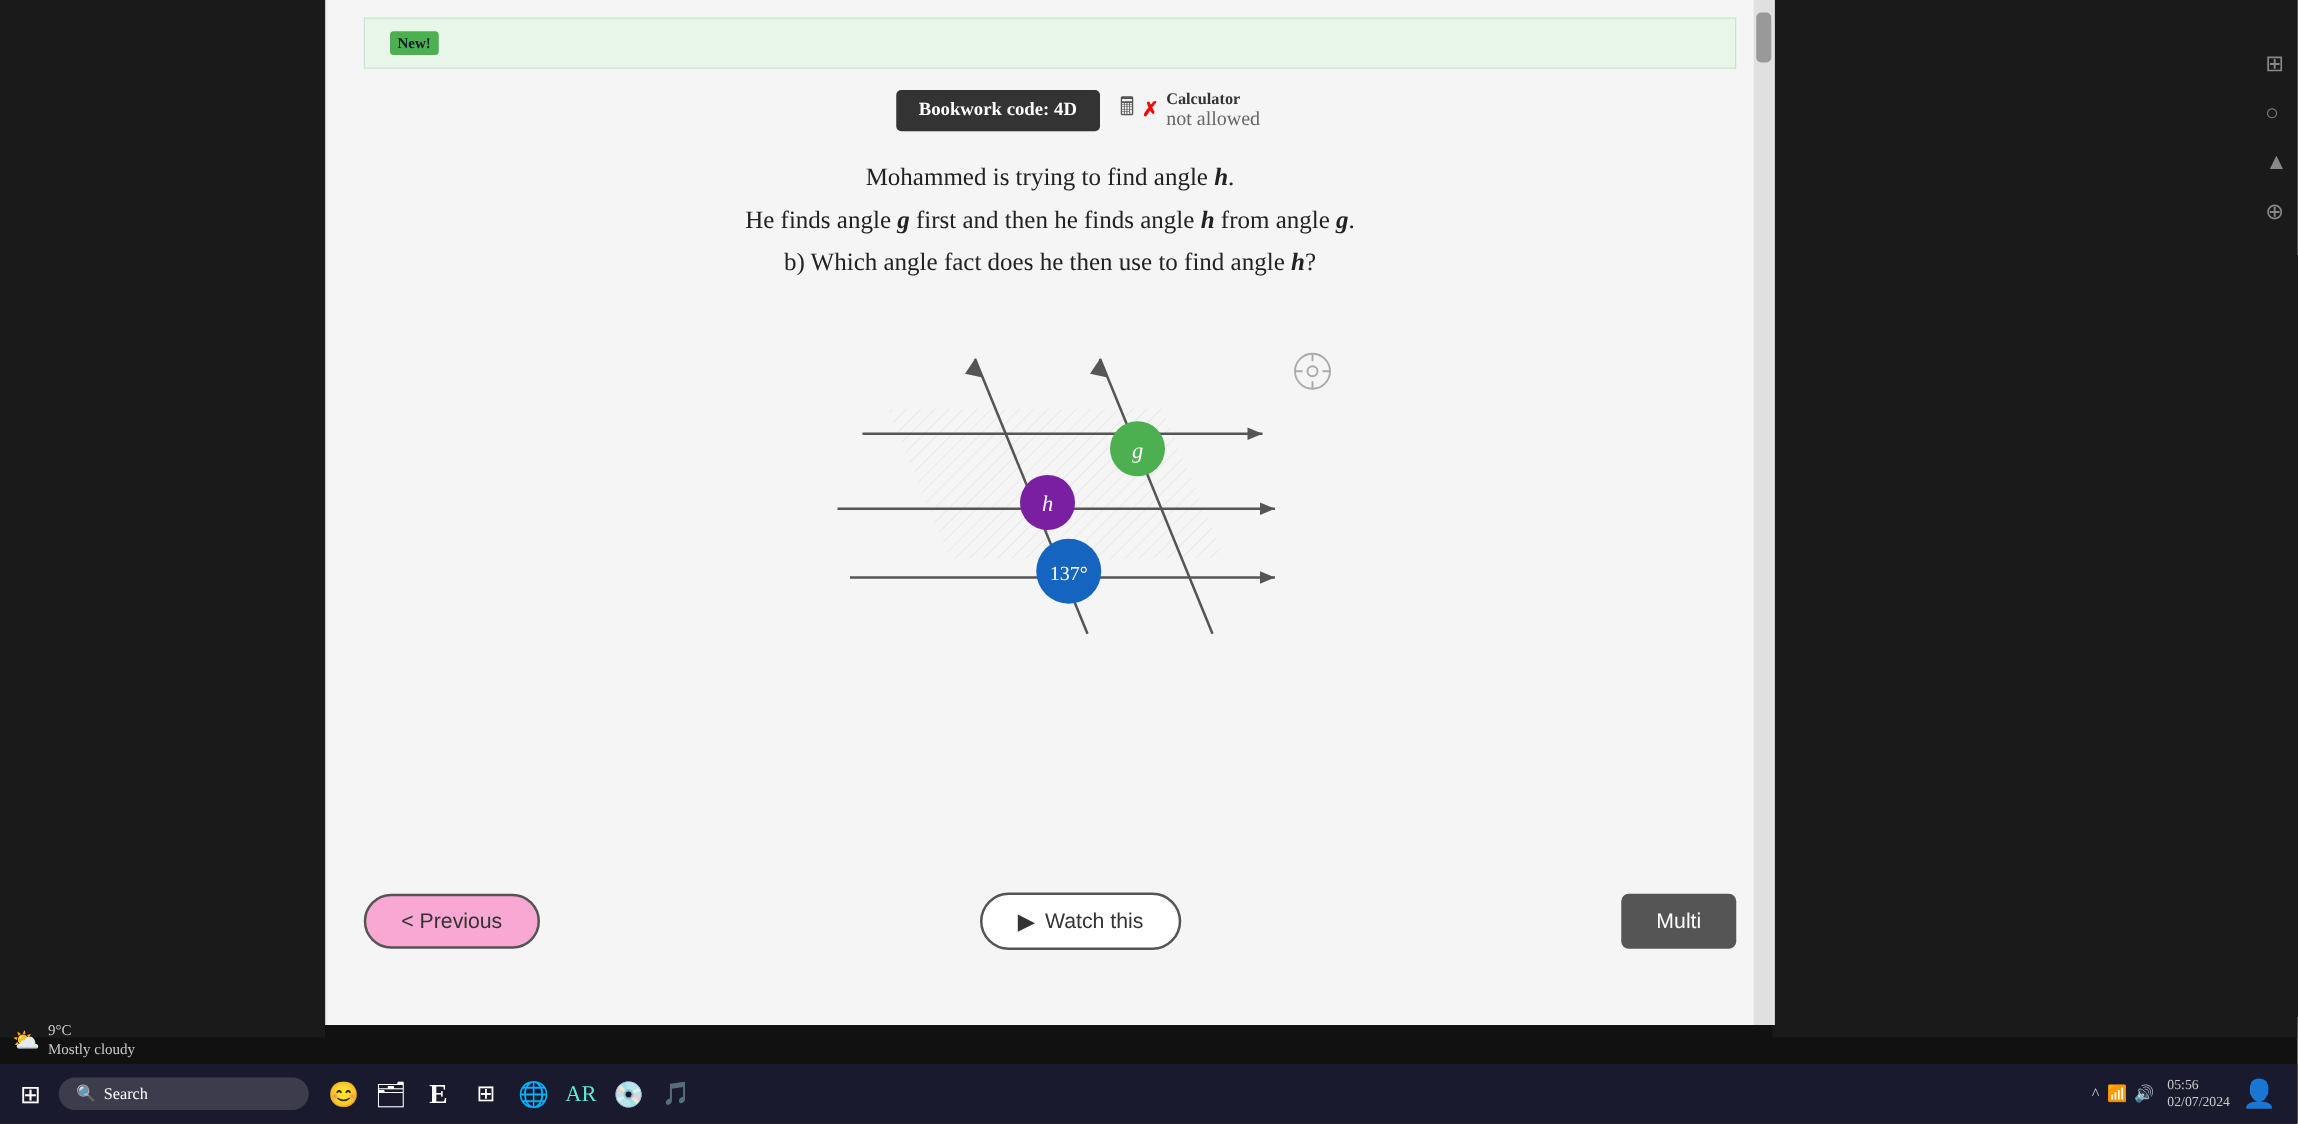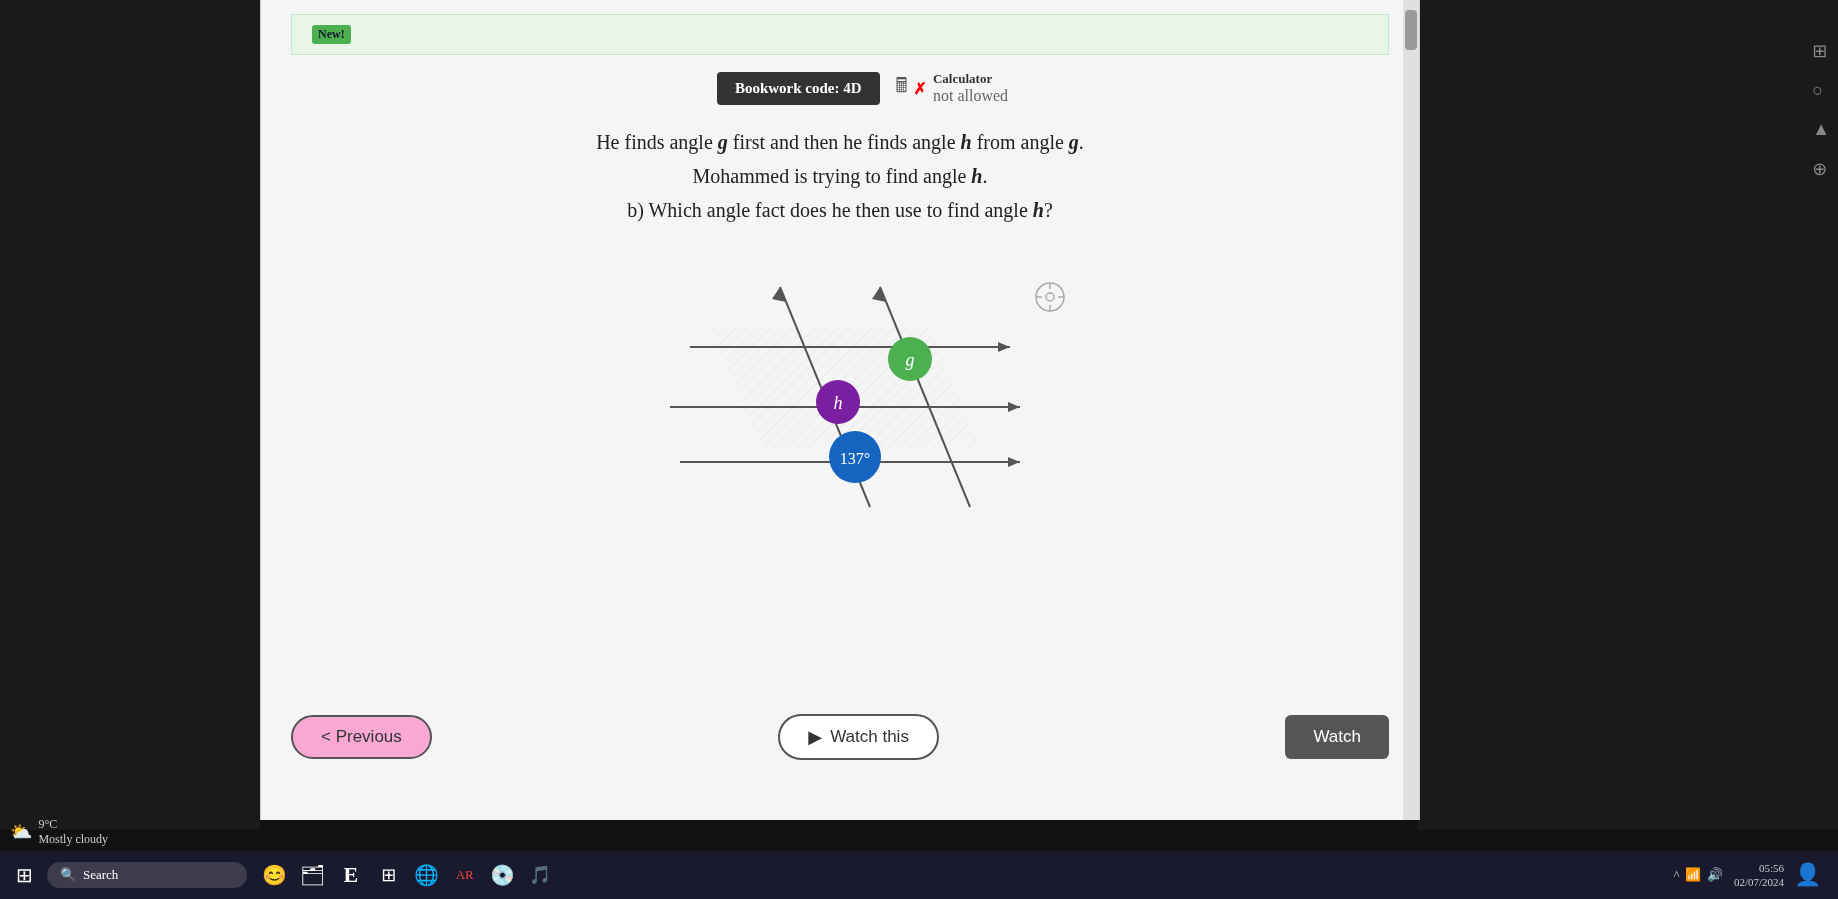--- a/index.html
+++ b/index.html
@@ -192,21 +192,21 @@
     .taskbar-right {
       margin-left: auto;
       display: flex;
       align-items: center;
       gap: 10px;
       color: white;
       font-size: 12px;
       padding-right: 8px;
     }
     .time-display {
-      text-align: right;
+      text-align: left;
       line-height: 1.3;
       font-size: 11px;
       color: #ccc;
     }
 
     
     .weather {
       position: absolute;
       bottom: 52px;
       left: 10px;
@@ -275,22 +275,22 @@
       <span style="font-size:20px;">🖩</span>
       <span class="calc-x">✗</span>
       <div>
         <div style="font-size:13px;color:#333;font-weight:bold;">Calculator</div>
         <div style="font-size:16px;color:#666;">not allowed</div>
       </div>
     </div>
   </div>
 
   <div class="question-area">
+    <div>Mohammed is trying to find angle <em>h</em>.</div>
     <div>He finds angle <em>g</em> first and then he finds angle <em>h</em> from angle <em>g</em>.</div>
-    <div>Mohammed is trying to find angle <em>h</em>.</div>
     <div>b) Which angle fact does he then use to find angle <em>h</em>?</div>
   </div>
 
   <div class="diagram-area">
     <svg class="diagram-svg" viewBox="0 0 500 280">
 
       <defs>
         <pattern id="hatch" width="8" height="8" patternTransform="rotate(45 0 0)" patternUnits="userSpaceOnUse">
           <line x1="0" y1="0" x2="0" y2="8" style="stroke:#ccc;stroke-width:0.5"></line>
         </pattern>
@@ -337,21 +337,21 @@
   </div>
 
   <div class="bottom-controls">
     <button class="prev-btn">&lt; Previous</button>
 
     <button class="watch-video-btn">
       <span style="font-size:18px;">▶</span>
       <span>Watch this</span>
     </button>
 
-    <button class="answer-btn">Watch</button>
+    <button class="answer-btn">Multi</button>
   </div>
 
 </div>
 
 <div class="weather">
   <span style="font-size:18px;">⛅</span>
   <div>
     <div>9°C</div>
     <div>Mostly cloudy</div>
   </div>
@@ -364,21 +364,21 @@
     <span>🔍</span>
     <span>Search</span>
   </div>
 
   <div class="taskbar-icons">
     <div class="taskbar-icon" style="font-size:20px;">😊</div>
     <div class="taskbar-icon" style="font-size:20px;">🗂</div>
     <div class="taskbar-icon" style="font-size:22px;font-weight:bold;">E</div>
     <div class="taskbar-icon" style="font-size:18px;">⊞</div>
     <div class="taskbar-icon" style="font-size:20px;">🌐</div>
-    <div class="taskbar-icon" style="font-size:13px;color:#ef4444;">AR</div>
+    <div class="taskbar-icon" style="font-size:18px;color:#5eead4;">AR</div>
     <div class="taskbar-icon" style="font-size:20px;">💿</div>
     <div class="taskbar-icon" style="font-size:18px;">🎵</div>
   </div>
 
   <div class="taskbar-right">
     <div style="display:flex;gap:6px;color:#ccc;font-size:13px;align-items:center;">
       <span style="cursor:pointer;">^</span>
       <span style="cursor:pointer;">📶</span>
       <span style="cursor:pointer;">🔊</span>
     </div>

